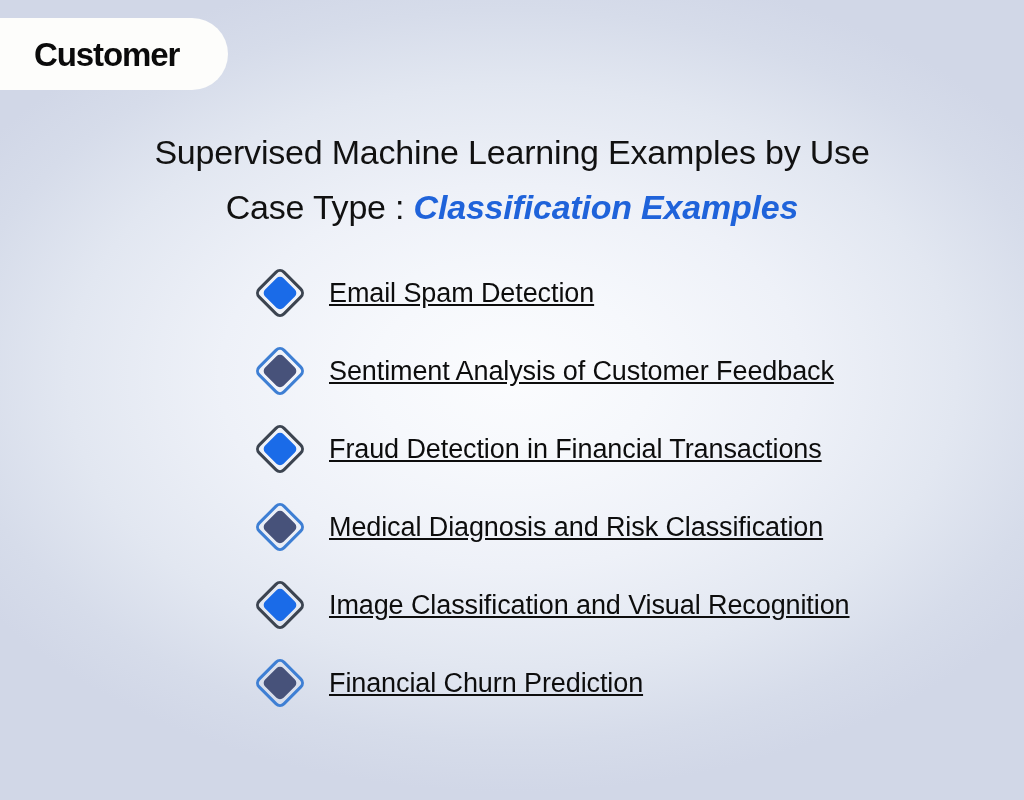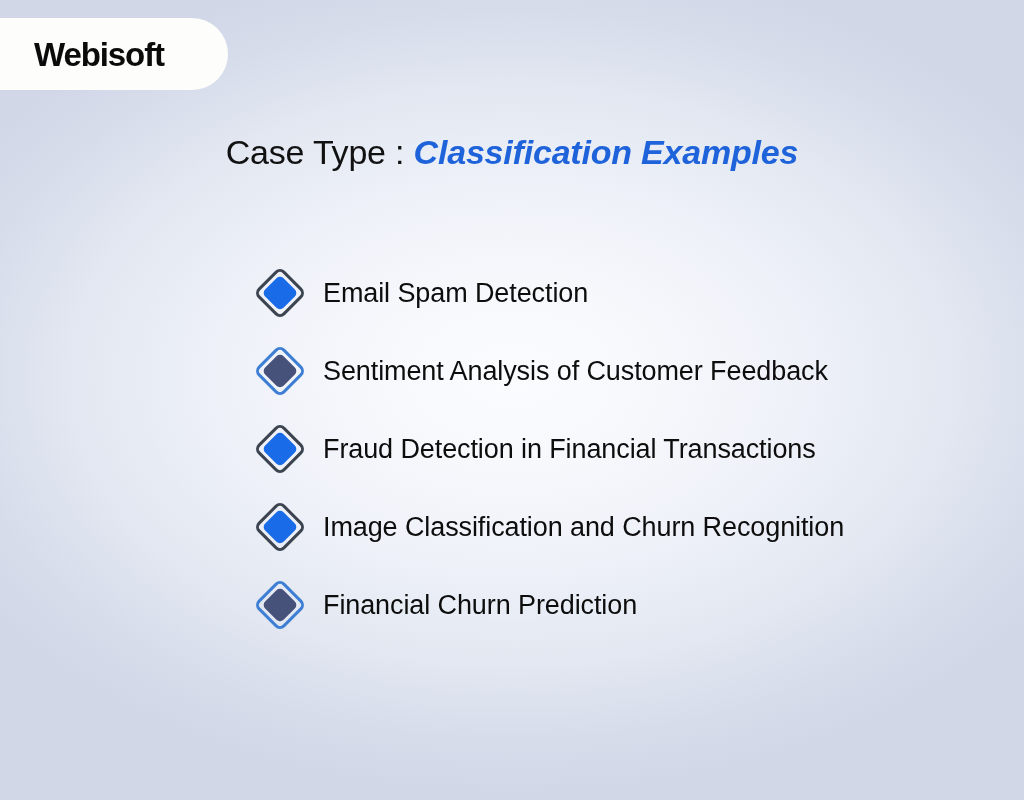--- a/index.html
+++ b/index.html
@@ -135,38 +135,42 @@
 
   
   .diamond.variant-a .diamond-outer { border-color: #3c4450; }
   .diamond.variant-a .diamond-inner { background: #1a6be8; }
 
   
   .diamond.variant-b .diamond-outer { border-color: #3e7fd4; }
   .diamond.variant-b .diamond-inner { background: #47527a; }
 
   .item-label {
-    margin-left: 17px;
+    margin-left: 23px;
     font-size: 27px;
     color: #0d0d0d;
     letter-spacing: -0.1px;
     white-space: nowrap;
+    text-decoration: underline;
   }
 </style>
 </head>
 <body>
 
 <div id="slide">
 
   <div id="logo-pill">
-    <span id="logo-text">Webisoft</span>
+    <span id="logo-text">Customer</span>
   </div>
 
   <div id="title-block">
     <div>
+      <span class="title-line">Supervised Machine Learning Examples by Use</span>
+    </div>
+    <div>
       <span class="title-line">Case Type : </span><span class="title-accent">Classification Examples</span>
     </div>
   </div>
 
   <div id="item-list">
 
     <div class="list-row">
       <span class="diamond variant-a">
         <span class="diamond-outer"></span>
         <span class="diamond-inner"></span>
@@ -183,27 +187,34 @@
     </div>
 
     <div class="list-row">
       <span class="diamond variant-a">
         <span class="diamond-outer"></span>
         <span class="diamond-inner"></span>
       </span>
       <span class="item-label">Fraud Detection in Financial Transactions</span>
     </div>
 
+    <div class="list-row">
+      <span class="diamond variant-b">
+        <span class="diamond-outer"></span>
+        <span class="diamond-inner"></span>
+      </span>
+      <span class="item-label">Medical Diagnosis and Risk Classification</span>
+    </div>
 
     <div class="list-row">
       <span class="diamond variant-a">
         <span class="diamond-outer"></span>
         <span class="diamond-inner"></span>
       </span>
-      <span class="item-label">Image Classification and Churn Recognition</span>
+      <span class="item-label">Image Classification and Visual Recognition</span>
     </div>
 
     <div class="list-row">
       <span class="diamond variant-b">
         <span class="diamond-outer"></span>
         <span class="diamond-inner"></span>
       </span>
       <span class="item-label">Financial Churn Prediction</span>
     </div>
 

